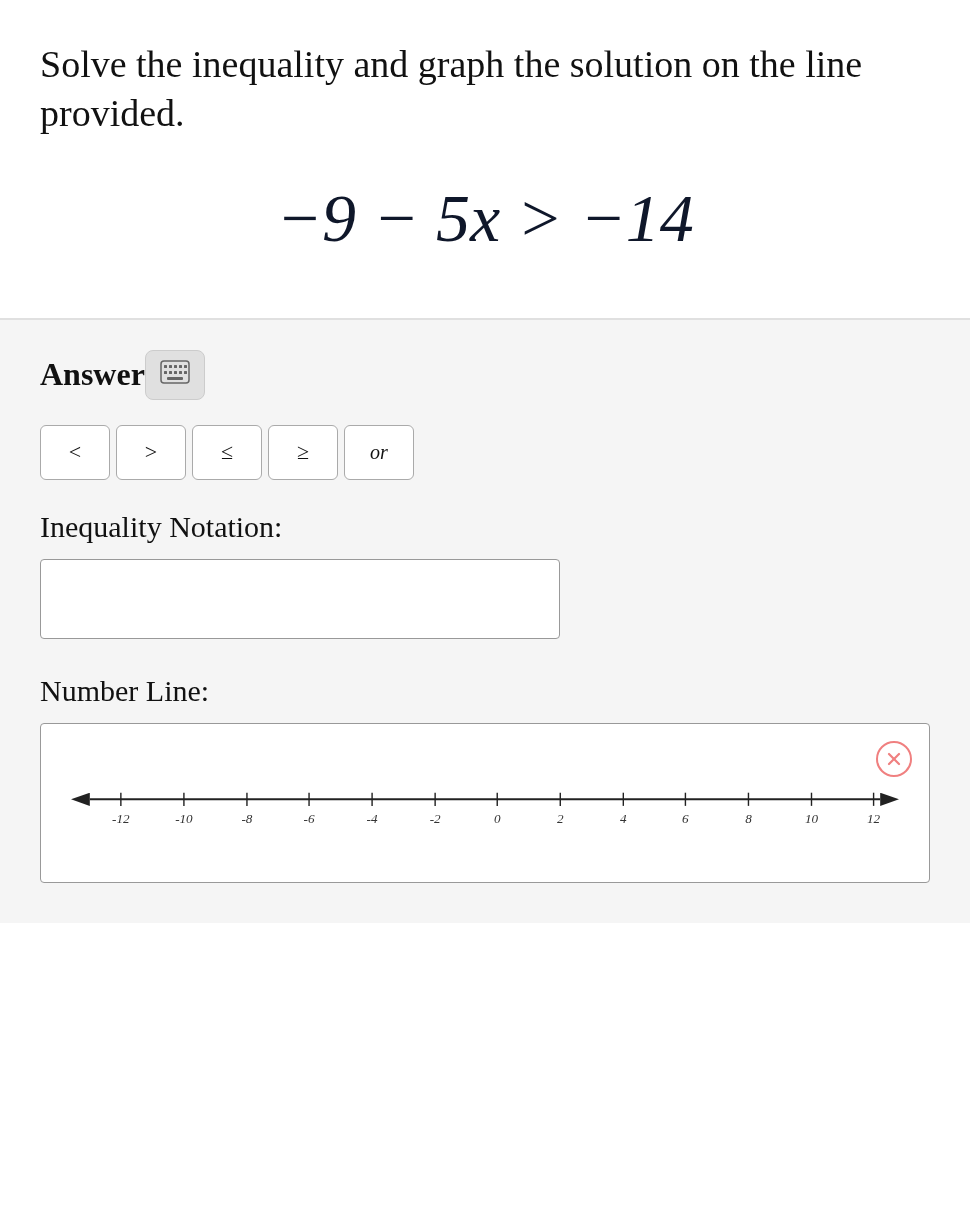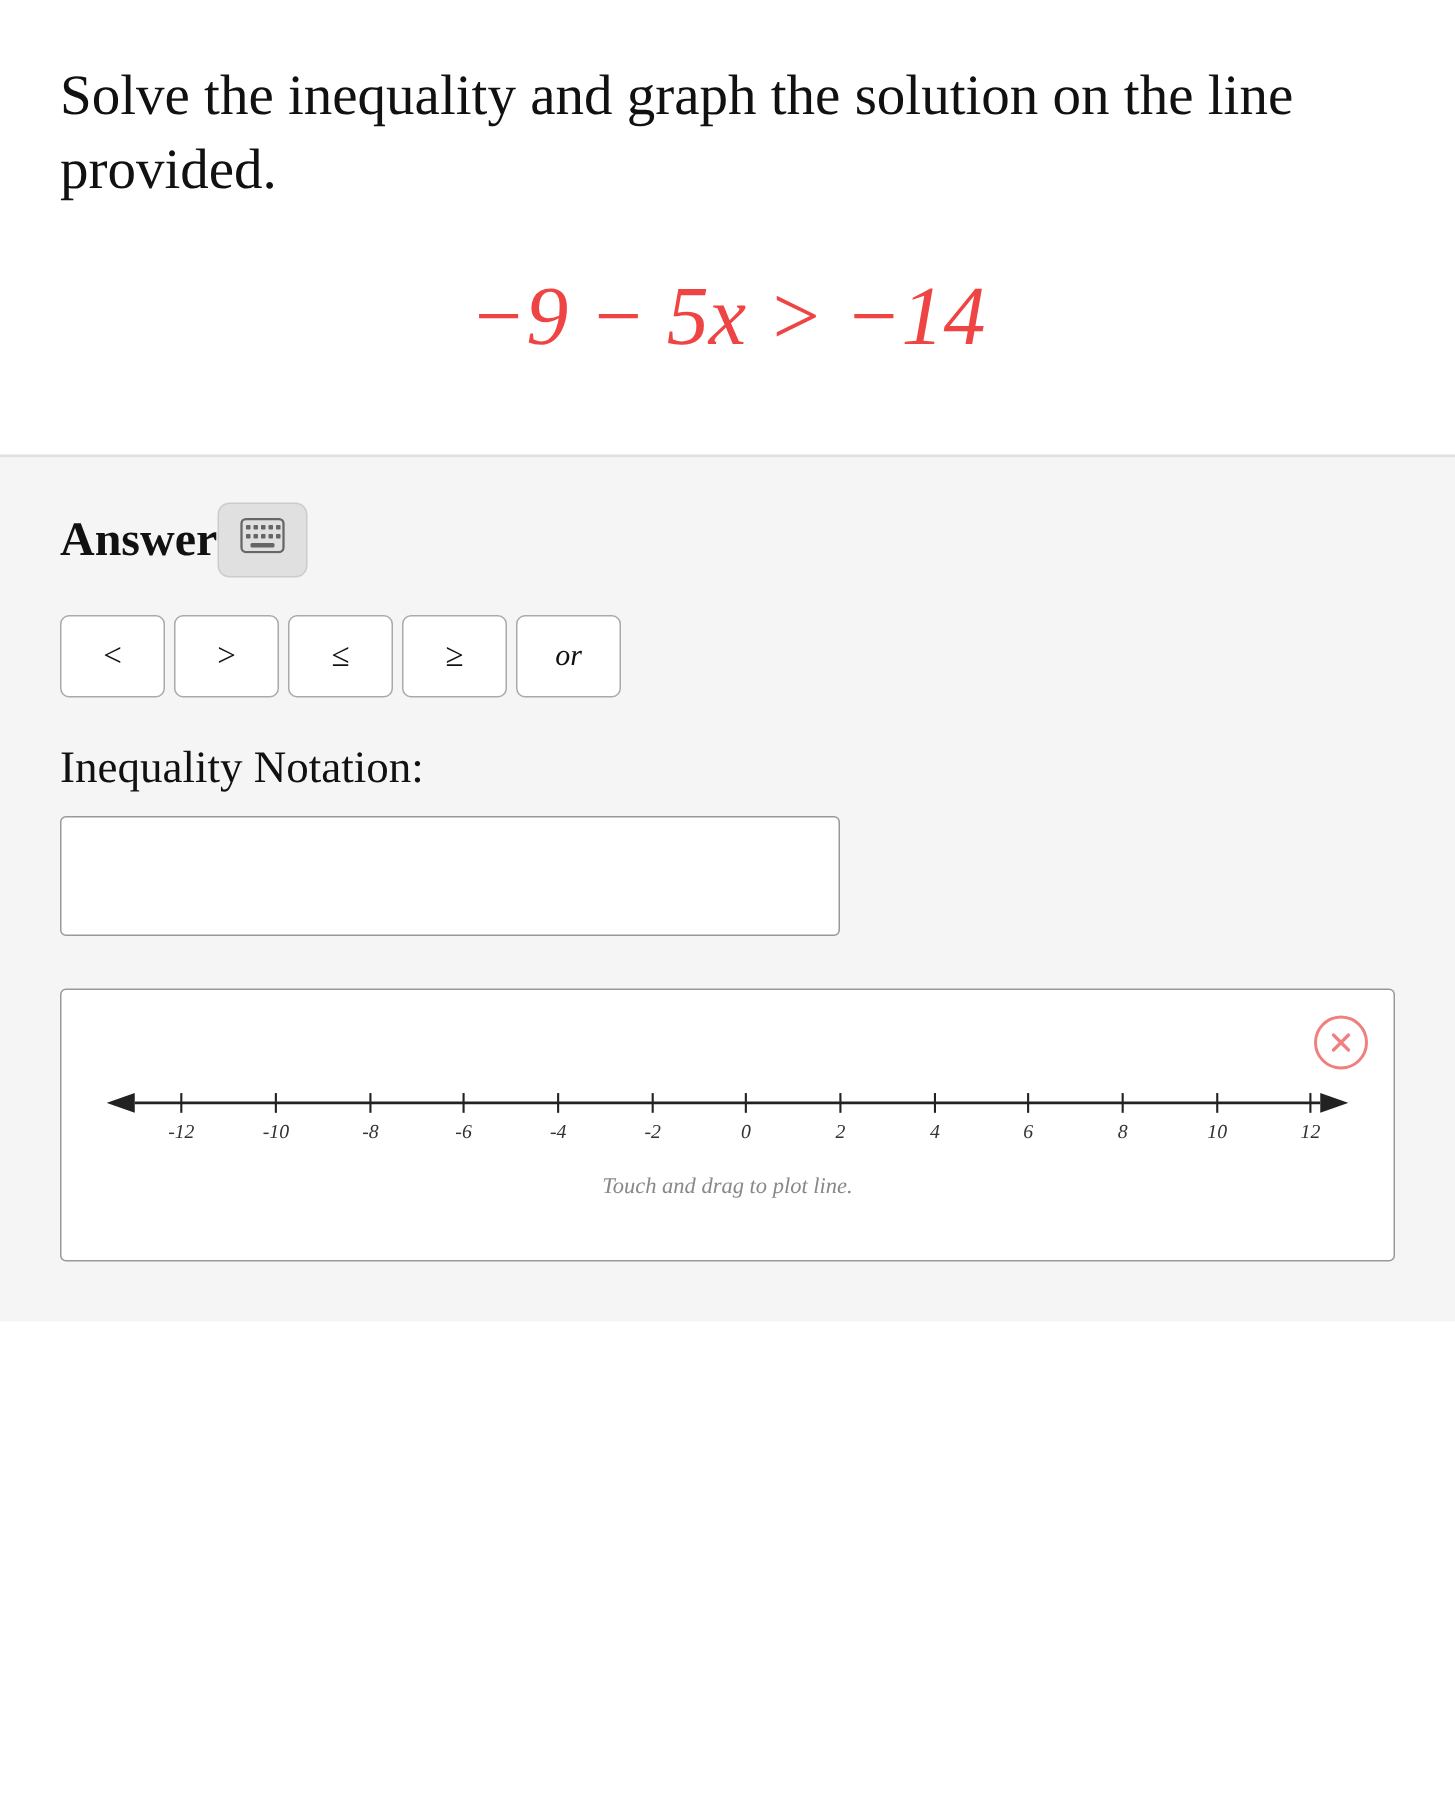--- a/index.html
+++ b/index.html
@@ -32,23 +32,23 @@
       font-size: 38px;
       font-weight: 400;
       color: #111;
       line-height: 1.3;
       margin-bottom: 40px;
       font-family: 'Georgia', serif;
     }
 
     .math-expression {
       text-align: center;
-      font-size: 56px;
+      font-size: 68px;
       font-style: italic;
-      color: #ef4444;
+      color: #0f172a;
       margin: 20px 0 30px 0;
       font-family: 'Times New Roman', Times, serif;
     }
 
     
     .answer-section {
       background: #f5f5f5;
       padding: 30px 40px 40px 40px;
     }
 
@@ -244,20 +244,21 @@
       <button class="symbol-btn">≥</button>
       <button class="symbol-btn or-btn">or</button>
     </div>
 
     
     <div class="notation-label">Inequality Notation:</div>
 
     <input class="notation-input" type="text" placeholder="" style="">
 
     
+    <div class="number-line-label">Number Line:</div>
 
     <div class="number-line-container">
 
       <button class="clear-btn">
         <div class="clear-icon">
           <svg width="20" height="20" viewBox="0 0 20 20" fill="none">
             <line x1="5" y1="5" x2="15" y2="15" stroke="#f08080" stroke-width="2.2" stroke-linecap="round"></line>
             <line x1="15" y1="5" x2="5" y2="15" stroke="#f08080" stroke-width="2.2" stroke-linecap="round"></line>
           </svg>
         </div>
@@ -310,18 +311,17 @@
           <line x1="720" y1="18" x2="720" y2="32" stroke="#222" stroke-width="1.5"></line>
           <text x="720" y="50" text-anchor="middle" font-size="14" fill="#333" font-family="Georgia,serif">8</text>
 
           <line x1="787" y1="18" x2="787" y2="32" stroke="#222" stroke-width="1.5"></line>
           <text x="787" y="50" text-anchor="middle" font-size="14" fill="#333" font-family="Georgia,serif">10</text>
 
           <line x1="853" y1="18" x2="853" y2="32" stroke="#222" stroke-width="1.5"></line>
           <text x="853" y="50" text-anchor="middle" font-size="14" fill="#333" font-family="Georgia,serif">12</text>
         </svg>
 
-        <p class="touch-drag-hint">Touch and drag to plot line.</p>
       </div>
     </div>
 
   </div>
 </div>
 
 </body></html>

